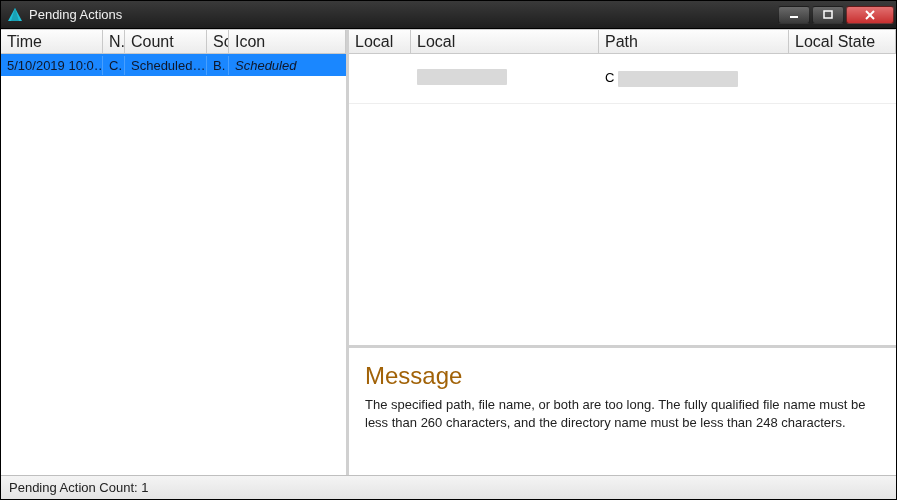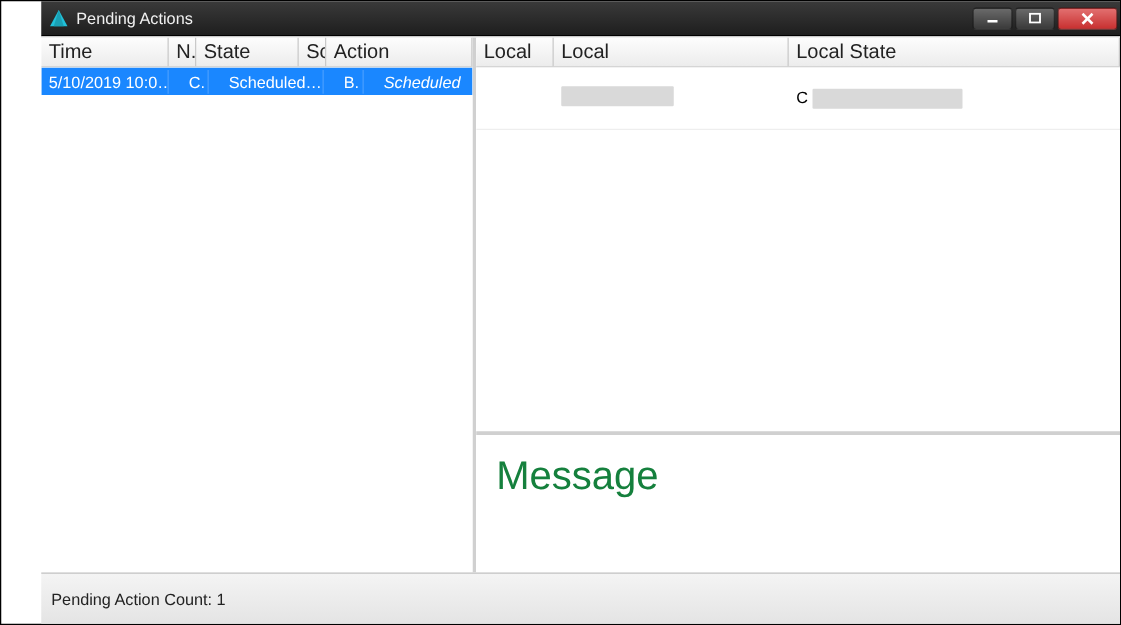--- a/index.html
+++ b/index.html
@@ -11,21 +11,20 @@
     height: 500px;
     overflow: hidden;
   }
   .window {
     width: 897px;
     height: 500px;
     background: #fff;
     border: 1px solid #000;
     display: flex;
     flex-direction: column;
-    padding-left: 32px;
   }
   
   .titlebar {
     height: 28px;
     background: linear-gradient(to bottom, #3a3a3a, #1e1e1e);
     display: flex;
     align-items: center;
     color: #eee;
     border-bottom: 1px solid #000;
   }
@@ -113,22 +112,21 @@
     align-items:center;
   }
   .grid-row .cell {
     padding: 2px 6px;
     overflow:hidden;
     white-space:nowrap;
     font-size:13px;
   }
   .grid-row.selected {
     background: #1a87ff;
-    color: #ffffff;
-    gap: 10px;
+    color: #0f172a;
   }
   .grid-row.selected .cell { border-right:1px solid rgba(255,255,255,0.2);}
   .left-panel .grid-row .cell.lc-state{border-right:none;font-style:italic;}
   
   .right-rows {
     height: 294px;
     border-bottom:3px solid #d0d0d0;
     overflow:auto;
     background:#fff;
   }
@@ -148,33 +146,33 @@
   .icon-underline {
     width:40px; border-bottom:2px solid #555; margin-left:6px;
   }
   
   .message-panel {
     flex:1;
     padding: 14px 16px 8px 16px;
     background:#fff;
   }
   .message-title {
-    font-size:32px;
-    color:#15803d;
+    font-size:24px;
+    color:#a16207;
     margin-bottom:6px;
     font-weight:400;
   }
   .message-body {
     font-size:13px;
     color:#222;
     line-height:1.35;
   }
   
   .statusbar {
-    height:41px;
+    height:24px;
     border-top:1px solid #bfbfbf;
     background:linear-gradient(to bottom,#f4f4f4,#e4e4e4);
     display:flex;
     align-items:center;
     padding:0 8px;
     font-size:13px;
     color:#222;
   }
 </style>
 </head>
@@ -209,58 +207,60 @@
       </div>
     </div>
   </div>
 
   <div class="content">
 
     <div class="left-panel">
       <div class="grid-header">
         <div class="col lc-time">Time</div>
         <div class="col lc-n">N.</div>
-        <div class="col lc-action">State</div>
+        <div class="col lc-action">Count</div>
         <div class="col lc-sc">Sc</div>
-        <div class="col lc-state">Action</div>
+        <div class="col lc-state">Icon</div>
       </div>
       <div class="grid-body">
         <div class="grid-row selected">
           <div class="cell lc-time">5/10/2019 10:0…</div>
           <div class="cell lc-n">C.</div>
           <div class="cell lc-action">Scheduled…</div>
           <div class="cell lc-sc">B.</div>
           <div class="cell lc-state">Scheduled</div>
         </div>
       </div>
     </div>
 
     <div class="right-panel">
       <div class="grid-header">
         <div class="col rc-icon">Local</div>
         <div class="col rc-name">Local</div>
+        <div class="col rc-path">Path</div>
         <div class="col rc-status">Local State</div>
       </div>
       <div class="right-rows">
         <div class="right-row">
           <div class="cell rc-icon">
             <span class="icon-underline"></span>
           </div>
           <div class="cell rc-name">
             <span class="redacted" style="width:90px;"></span>
           </div>
           <div class="cell rc-path">
             <span>C</span>
             <span class="redacted" style="width:120px; vertical-align:middle;"></span>
           </div>
         </div>
       </div>
 
       <div class="message-panel">
         <div class="message-title">Message</div>
+        <div class="message-body">The specified path, file name, or both are too long. The fully qualified file name must be less than 260 characters, and the directory name must be less than 248 characters.</div>
       </div>
     </div>
 
   </div>
 
   <div class="statusbar">
     <span>Pending Action Count: 1</span>
   </div>
 
 </div>

